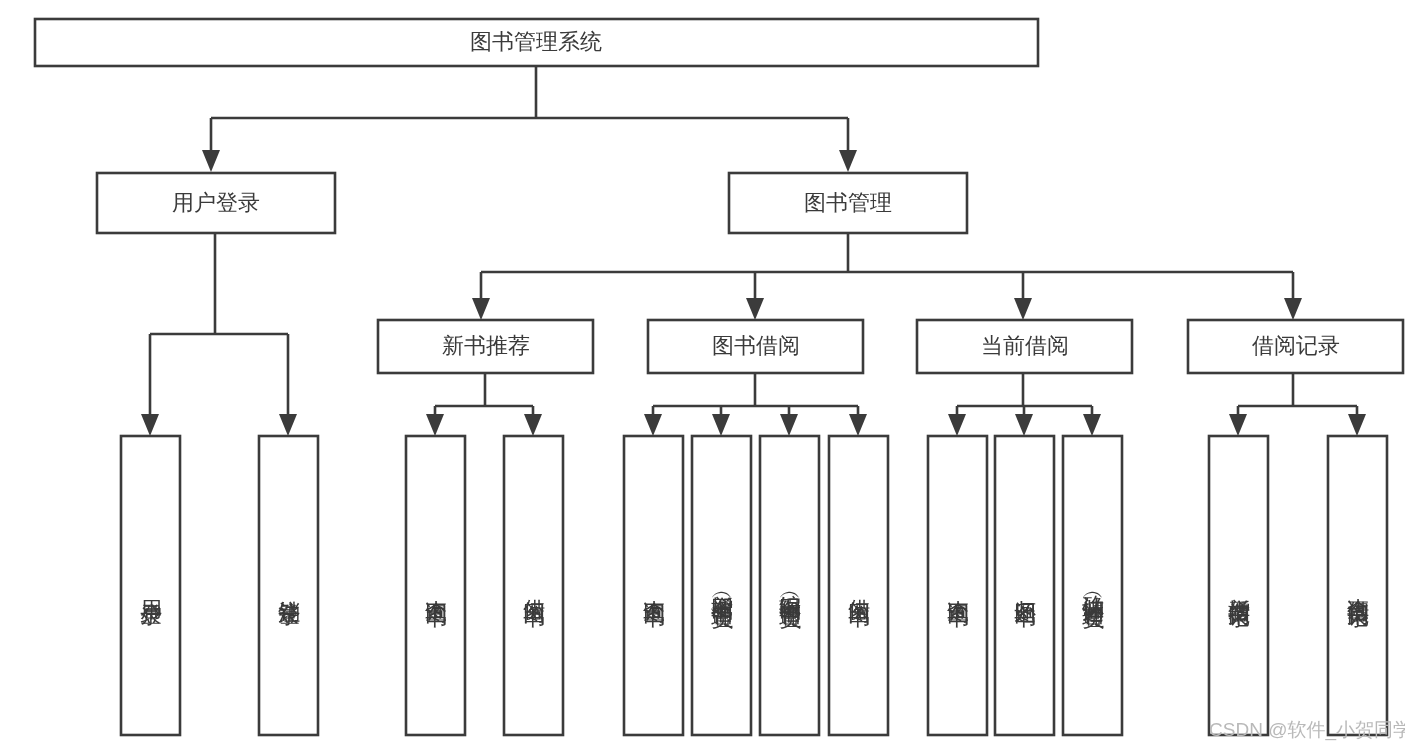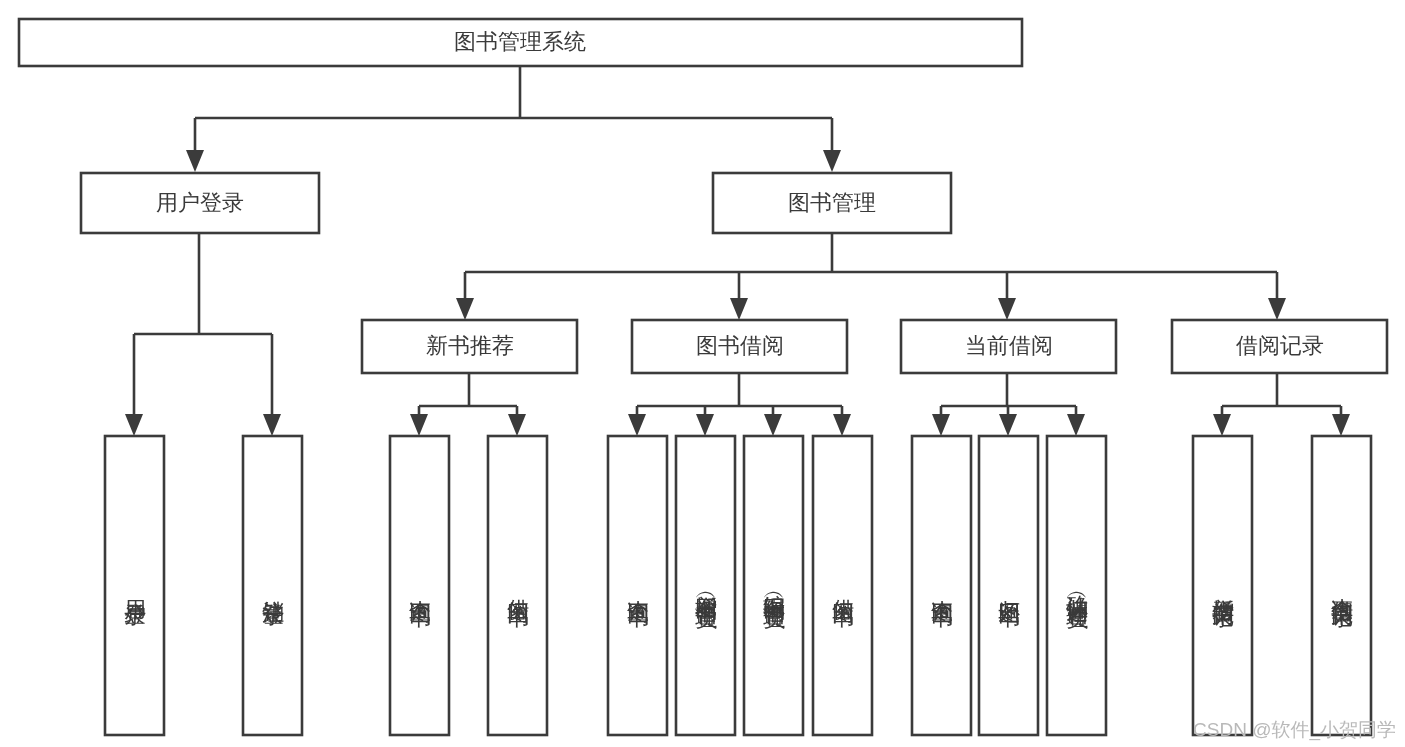--- a/index.html
+++ b/index.html
@@ -9,21 +9,21 @@
   }
   body {
     width: 1405px;
     height: 747px;
     font-family: "Liberation Sans", "DejaVu Sans", sans-serif;
     overflow: hidden;
     position: relative;
   }
   #diagram-root {
     position: absolute;
-    left: 0;
+    left: 16px;
     top: 0;
     width: 1174px;
     height: 747px;
   }
   svg.canvas {
     display: block;
     width: 1405px;
     height: 747px;
   }
   .node-rect {

